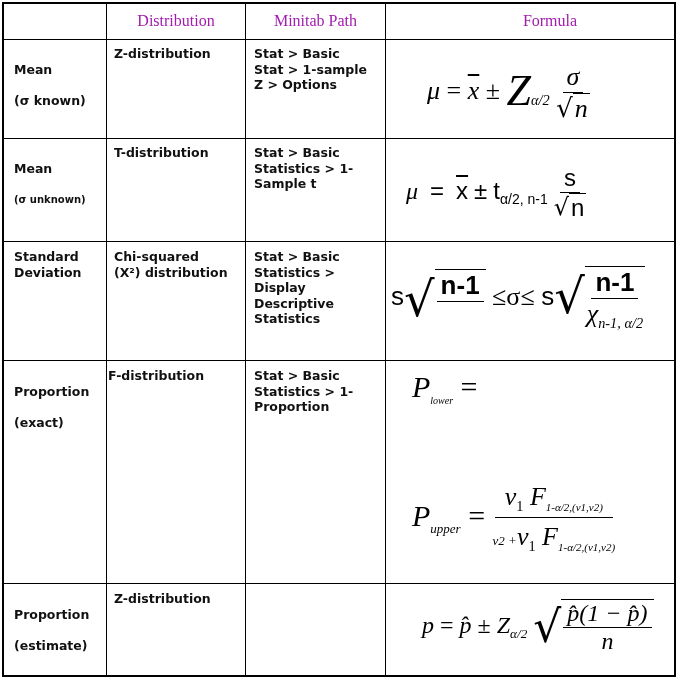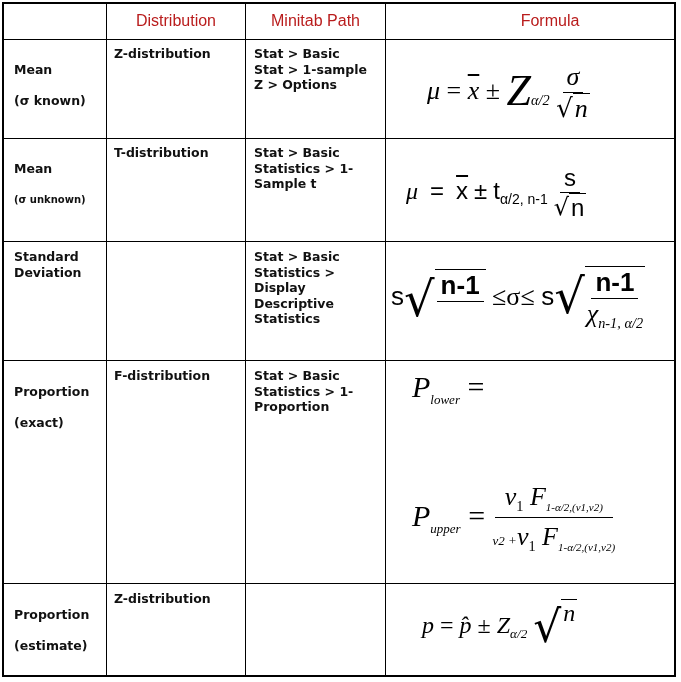--- a/index.html
+++ b/index.html
@@ -5,21 +5,21 @@
   html, body { margin: 0; padding: 0; background: #ffffff; }
   body { width: 681px; height: 682px; position: relative; overflow: hidden; }
   .frame {
     position: absolute; left: 2px; top: 2px; width: 674px; height: 675px;
     border: 2px solid #000; box-sizing: border-box;
   }
   .vline { position: absolute; top: 0; bottom: 0; width: 1px; background: #000; }
   .hline { position: absolute; left: 0; right: 0; height: 1px; background: #000; }
   .cell { position: absolute; box-sizing: border-box; }
   .hdr {
-    font-family: Liberation Sans, sans-serif; font-size: 16px; color: #b91c1c;
+    font-family: Liberation Serif, serif; font-size: 16px; color: #a21caf;
     text-align: center; line-height: 20px; top: 7px;
   }
   .txt {
     font-family: "DejaVu Sans", sans-serif; font-size: 12.5px; font-weight: bold;
     color: #111; line-height: 15.5px; white-space: pre-line;
   }
   .small { font-size: 10px; }
   .math { font-family: "Liberation Serif", serif; font-style: italic; color: #000; position: absolute; white-space: nowrap; }
   .sans { font-family: "Liberation Sans", sans-serif; font-style: normal; }
   .frac { display: inline-flex; flex-direction: column; align-items: center; vertical-align: middle; }
@@ -87,20 +87,22 @@
         <span class="num">s</span>
         <span class="sqrt">
           <span class="rad">√</span>
           <span class="under">n</span>
         </span>
       </span>
   </div>
 
   <div class="cell txt" style="left:10px;top:245px">Standard
 Deviation</div>
+  <div class="cell txt" style="left:110px;top:245px">Chi-squared
+(X²) distribution</div>
   <div class="cell txt" style="left:250px;top:245px">Stat &gt; Basic
 Statistics &gt;
 Display
 Descriptive
 Statistics</div>
   <div class="math" style="left:387px;top:262px;font-size:26px">
     <span class="sans">s</span><span class="sqrt">
         <span class="rad" style="font-size:48px;line-height:60px">√</span>
         <span class="under frac">
           <span class="num sans" style="font-weight:bold">n-1</span>
@@ -113,26 +115,26 @@
           <span class="num sans" style="font-weight:bold">n-1</span>
           <span><span>χ</span><sub>n-1, α/2</sub></span>
         </span>
       </span>
   </div>
 
   <div class="cell txt" style="left:10px;top:364px">
     <div>Proportion</div>
     <div>(exact)</div>
   </div>
-  <div class="cell txt" style="left:110px;top:364px">F-distribution</div>
+  <div class="cell txt" style="left:104px;top:364px">F-distribution</div>
   <div class="cell txt" style="left:250px;top:364px">Stat &gt; Basic
 Statistics &gt; 1-
 Proportion</div>
   <div class="math" style="left:408px;top:366px;font-size:30px">
-    <span>P</span><sub style="font-size:13px">lower</sub>
+    <span>P</span><sub style="font-size:10px">lower</sub>
     <span style="font-style:normal">=</span>
     <span class="frac" style="font-size:26px">
     </span>
   </div>
   <div class="math" style="left:408px;top:478px;font-size:30px">
     <span>P</span><sub style="font-size:13px">upper</sub>
     <span style="font-style:normal">=</span>
     <span class="frac" style="font-size:26px">
       <span class="num" style="padding:0 10px 2px 10px"><span>ν</span><sub style="font-style:normal">1</sub> <span>F</span><sub style="font-size:11px">1-α/2,(ν1,ν2)</sub></span>
       <span style="padding-top:4px"><span style="font-size:13px">ν2 +</span><span>ν</span><sub style="font-style:normal">1</sub> <span>F</span><sub style="font-size:11px">1-α/2,(ν1,ν2)</sub></span>
@@ -145,17 +147,18 @@
   </div>
   <div class="cell txt" style="left:110px;top:587px">Z-distribution</div>
   <div class="cell txt" style="left:250px;top:587px"></div>
   <div class="math" style="left:418px;top:595px;font-size:24px">
     <span>p</span> <span style="font-style:normal">=</span>
     <span>p̂</span> <span style="font-style:normal">±</span>
     <span>Z</span><sub>α/2</sub>
     <span class="sqrt">
         <span class="rad" style="font-size:44px;line-height:56px">√</span>
         <span class="under frac">
+          <span class="num">p̂(1 − p̂)</span>
           <span>n</span>
         </span>
       </span>
   </div>
 </div>
 
 </body></html>

